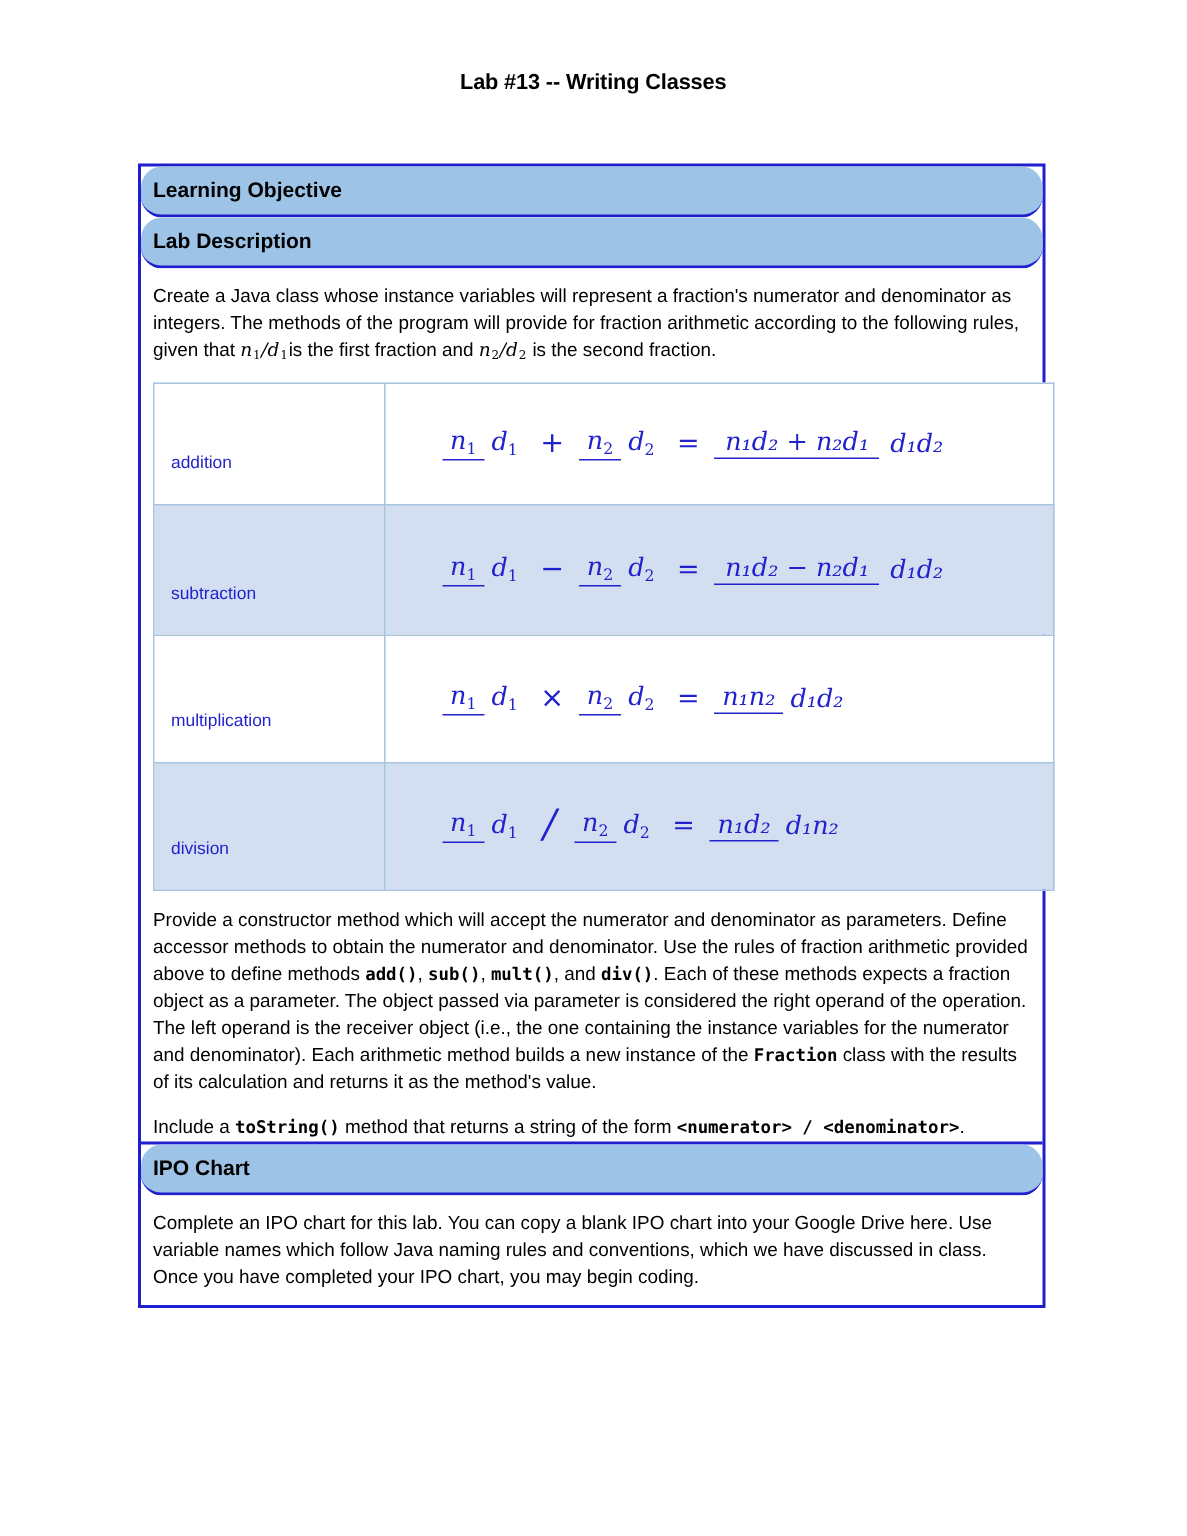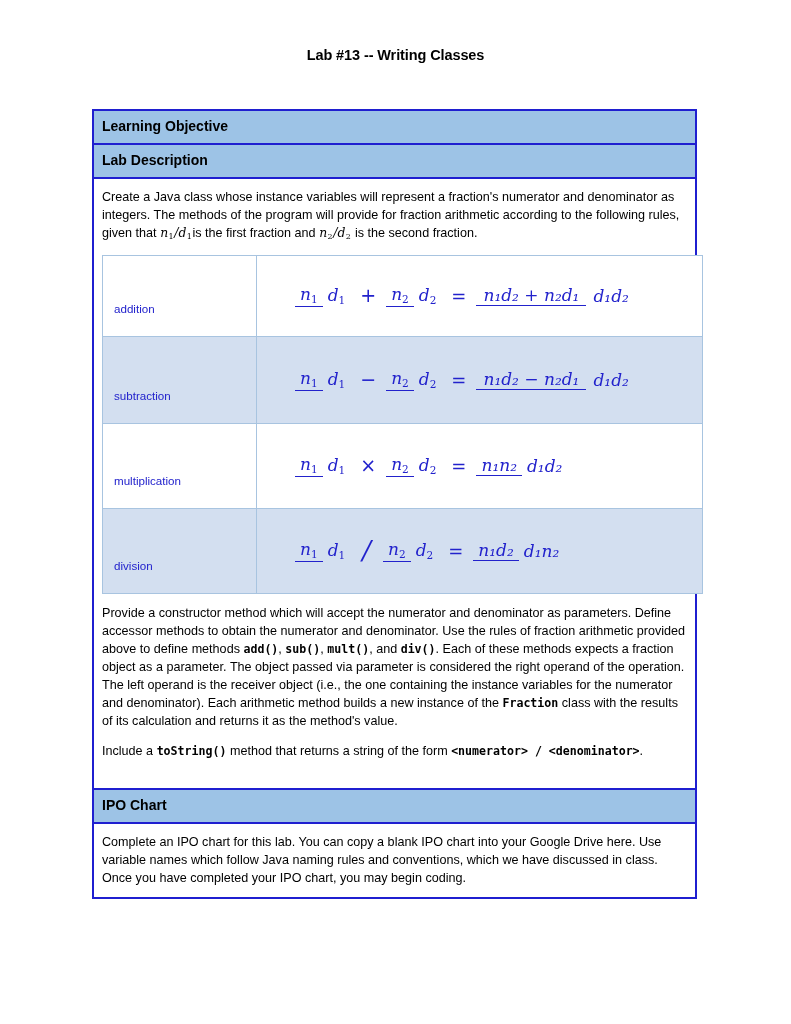--- a/index.html
+++ b/index.html
@@ -39,29 +39,30 @@
   }
 
   .section-header {
     background: #9dc3e6;
     border-bottom: 2px solid #1f1fd0;
     font-size: 14px;
     font-weight: bold;
     color: #000000;
     padding: 7px 8px 8px 8px;
     line-height: 1.2;
+    border-radius: 14px;
   }
 
   .section-body {
     padding: 9px 8px 10px 8px;
     font-size: 12.6px;
     line-height: 1.43;
     color: #000000;
   }
-  .section-body.tall { padding-bottom: 28px; }
+  .section-body.tall { padding-bottom: 1px; }
   .section-body p { margin: 0 0 12px 0; }
   .section-body p:last-child { margin-bottom: 0; }
   .section-body.with-border-bottom { border-bottom: 2px solid #1f1fd0; }
 
   code, .code {
     font-family: "DejaVu Sans Mono", "Liberation Mono", monospace;
     font-weight: bold;
     font-size: 11.6px;
     color: #000000;
     white-space: pre;

